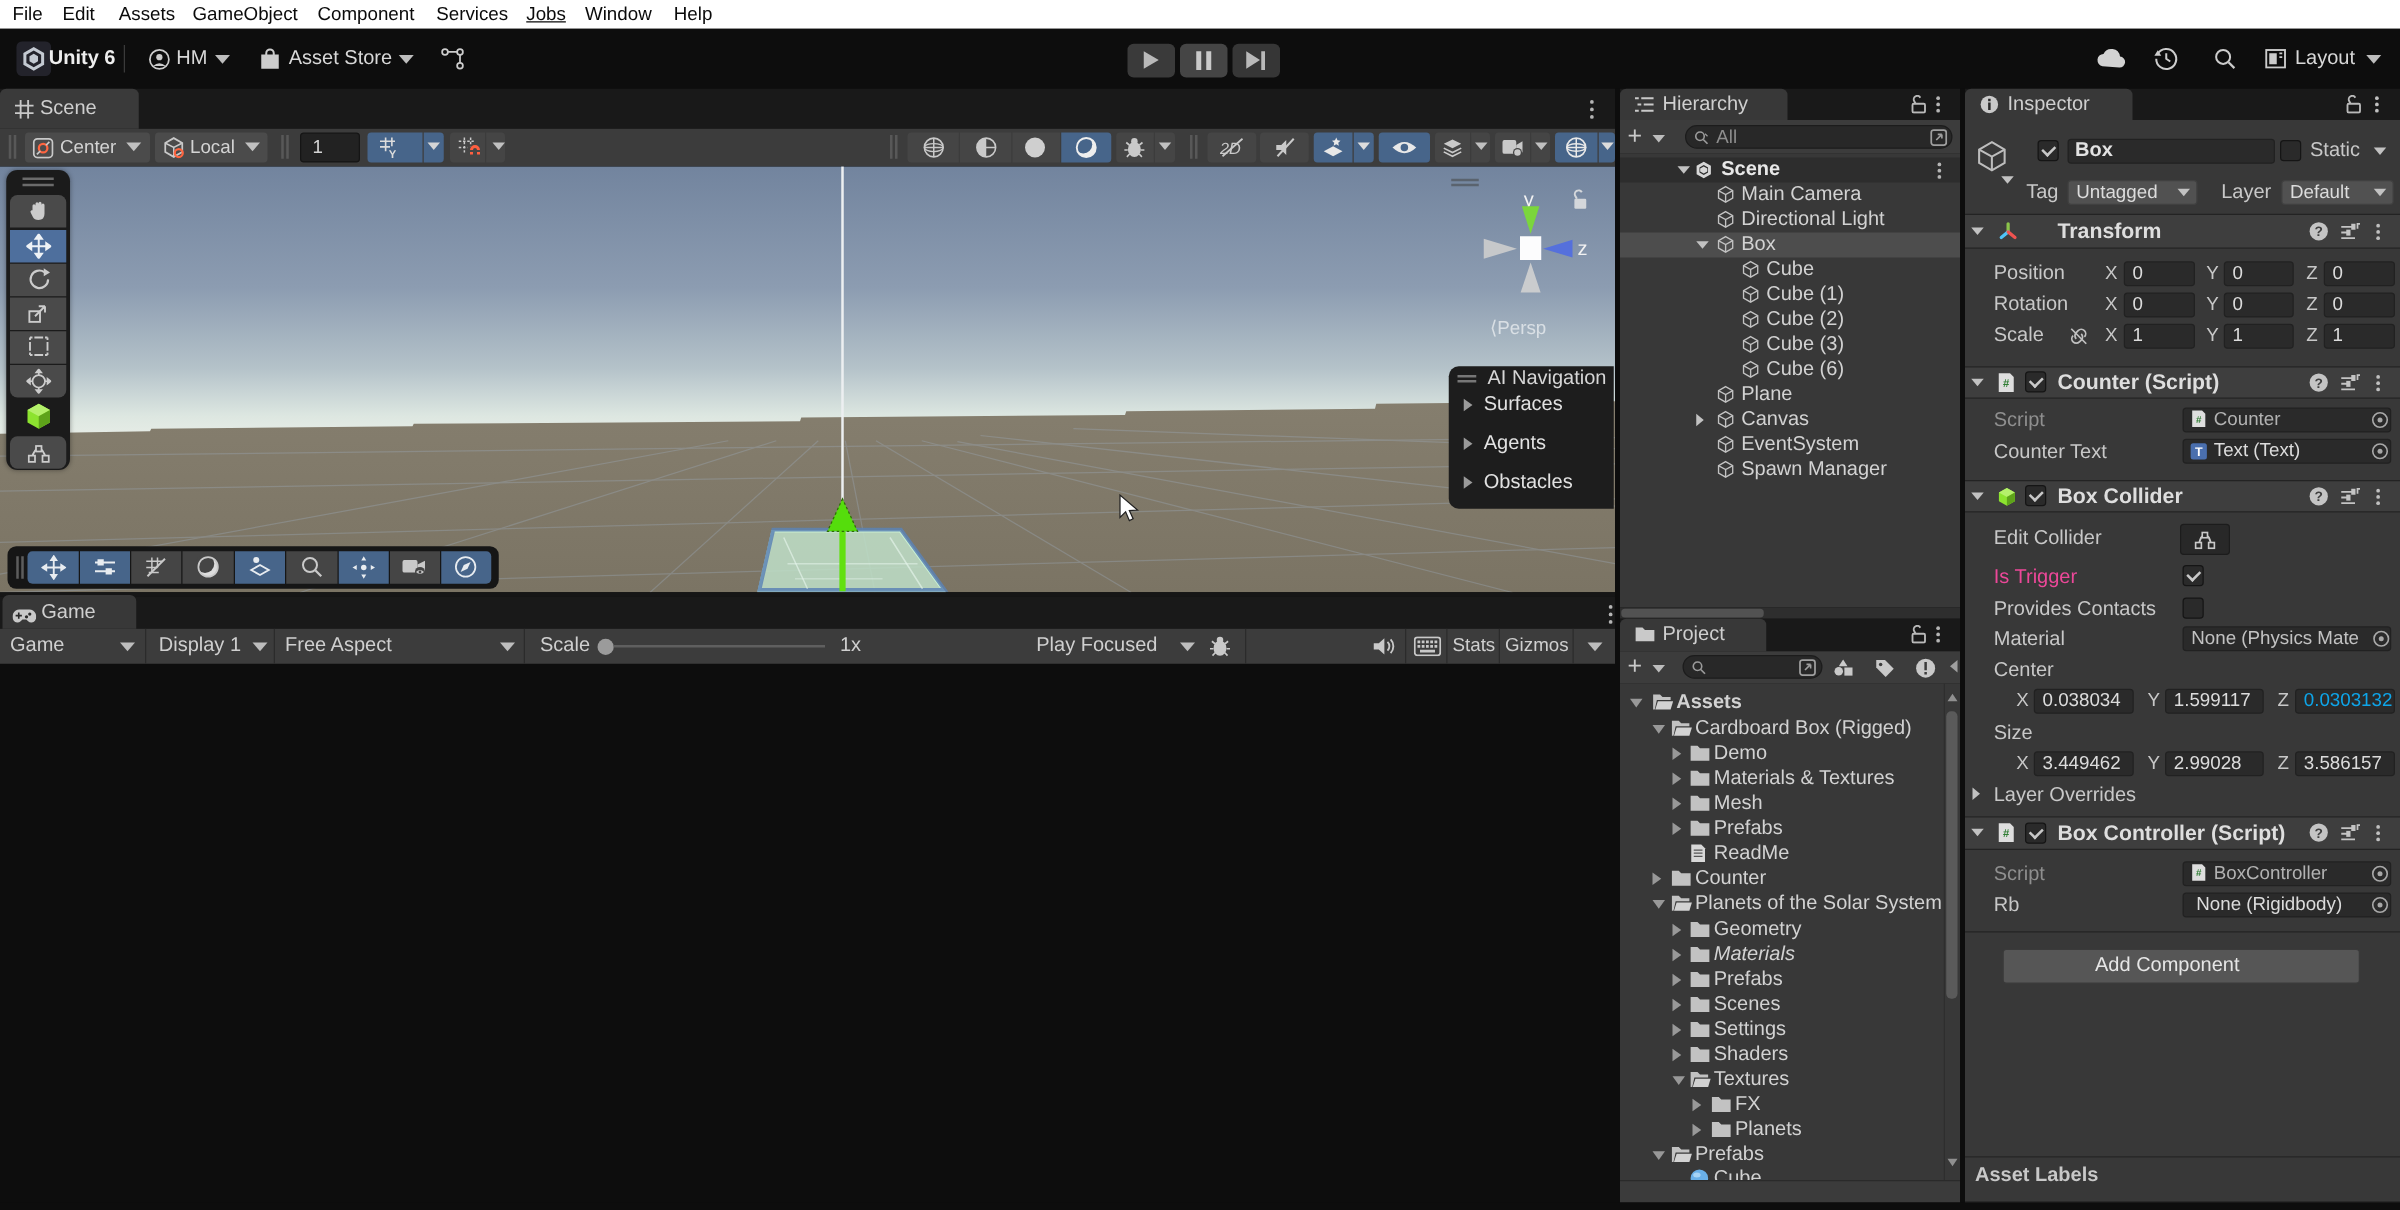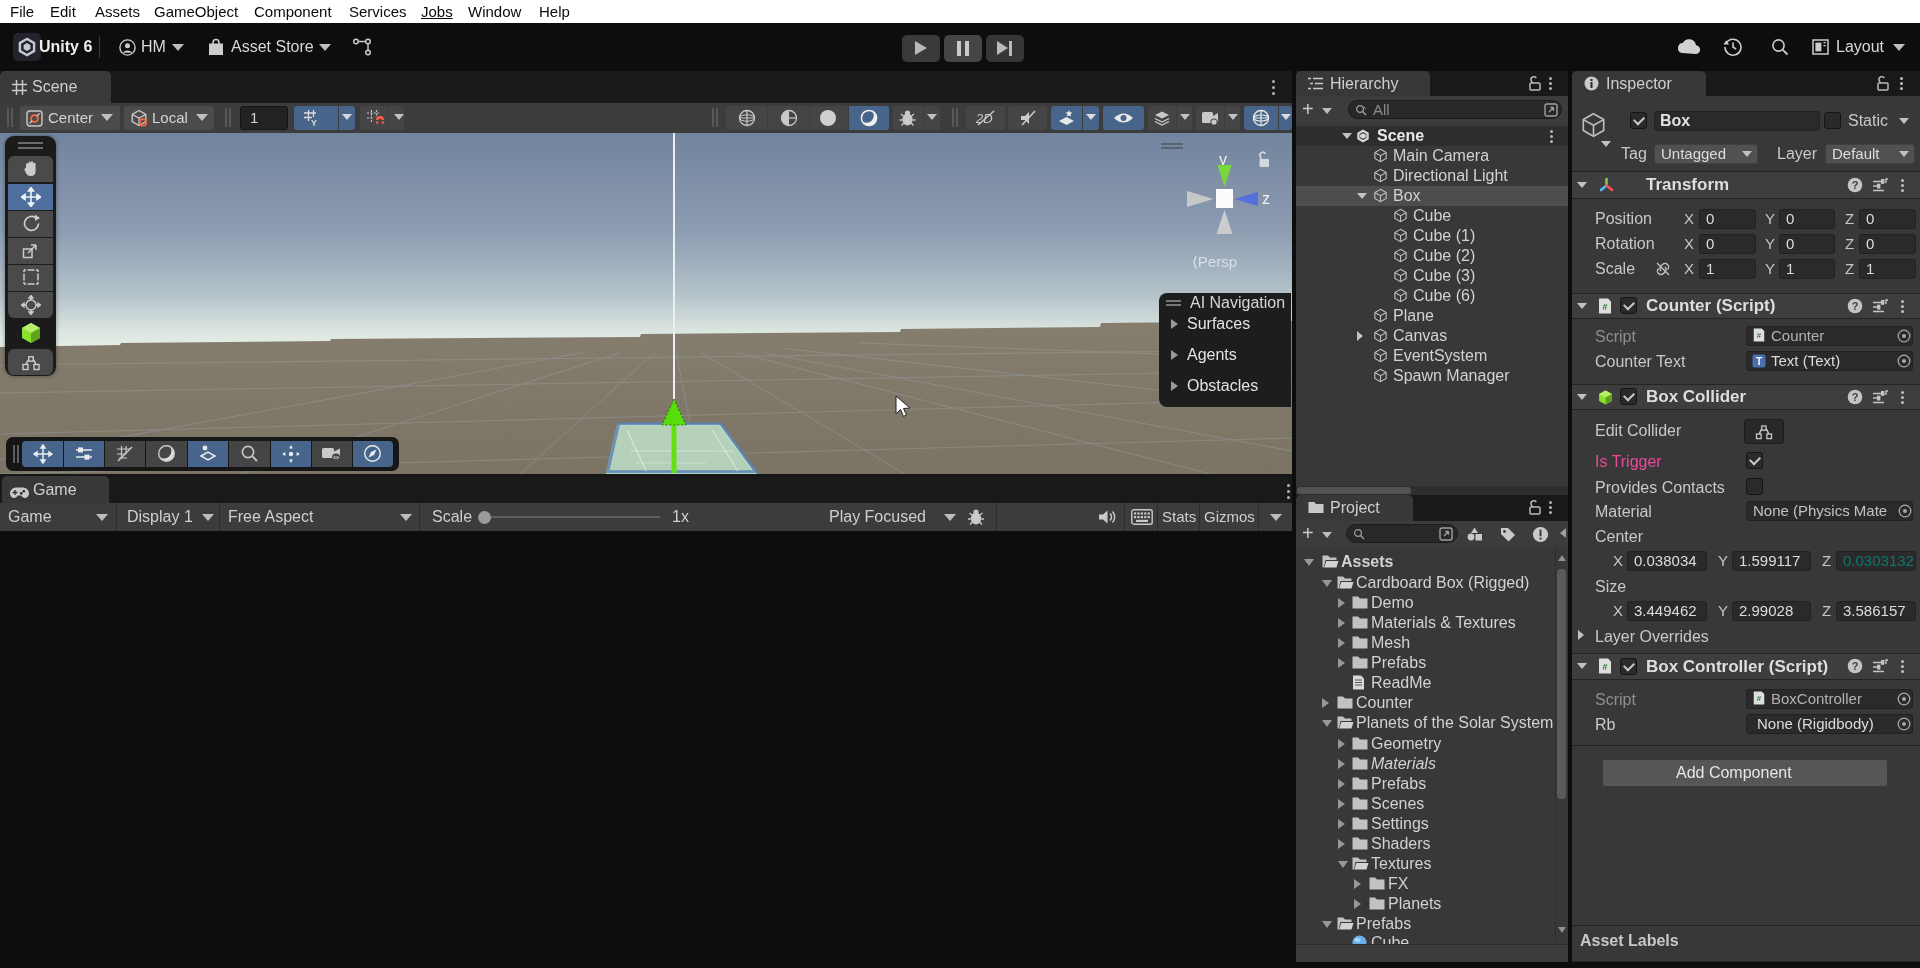--- a/index.html
+++ b/index.html
@@ -1017,21 +1017,21 @@
       </svg>
 <span class="txt" style="left:1595px;top:527px;height:20px;line-height:20px;font-size:16px;color:#c8c8c8;">Center</span>
 <span class="txt" style="left:1613px;top:551px;height:20px;line-height:20px;font-size:15px;color:#c8c8c8;">X</span>
 <div class="fld" style="left:1627px;top:551px;width:80px;height:20px;"></div>
 <span class="txt" style="left:1634px;top:551px;height:20px;line-height:20px;font-size:15px;color:#dcdcdc;">0.038034</span>
 <span class="txt" style="left:1718px;top:551px;height:20px;line-height:20px;font-size:15px;color:#c8c8c8;">Y</span>
 <div class="fld" style="left:1732px;top:551px;width:79px;height:20px;"></div>
 <span class="txt" style="left:1739px;top:551px;height:20px;line-height:20px;font-size:15px;color:#dcdcdc;">1.599117</span>
 <span class="txt" style="left:1822px;top:551px;height:20px;line-height:20px;font-size:15px;color:#c8c8c8;">Z</span>
 <div class="fld" style="left:1836px;top:551px;width:80px;height:20px;"></div>
-<span class="txt" style="left:1843px;top:551px;height:20px;line-height:20px;font-size:15px;color:#0f766e;text-align:right;">0.0303132</span>
+<span class="txt" style="left:1843px;top:551px;height:20px;line-height:20px;font-size:15px;color:#0ea5e9;text-align:right;">0.0303132</span>
 <span class="txt" style="left:1595px;top:577px;height:20px;line-height:20px;font-size:16px;color:#c8c8c8;">Size</span>
 <span class="txt" style="left:1613px;top:601px;height:20px;line-height:20px;font-size:15px;color:#c8c8c8;">X</span>
 <div class="fld" style="left:1627px;top:601px;width:80px;height:20px;"></div>
 <span class="txt" style="left:1634px;top:601px;height:20px;line-height:20px;font-size:15px;color:#dcdcdc;">3.449462</span>
 <span class="txt" style="left:1718px;top:601px;height:20px;line-height:20px;font-size:15px;color:#c8c8c8;">Y</span>
 <div class="fld" style="left:1732px;top:601px;width:79px;height:20px;"></div>
 <span class="txt" style="left:1739px;top:601px;height:20px;line-height:20px;font-size:15px;color:#dcdcdc;">2.99028</span>
 <span class="txt" style="left:1822px;top:601px;height:20px;line-height:20px;font-size:15px;color:#c8c8c8;">Z</span>
 <div class="fld" style="left:1836px;top:601px;width:80px;height:20px;"></div>
 <span class="txt" style="left:1843px;top:601px;height:20px;line-height:20px;font-size:15px;color:#dcdcdc;">3.586157</span>

